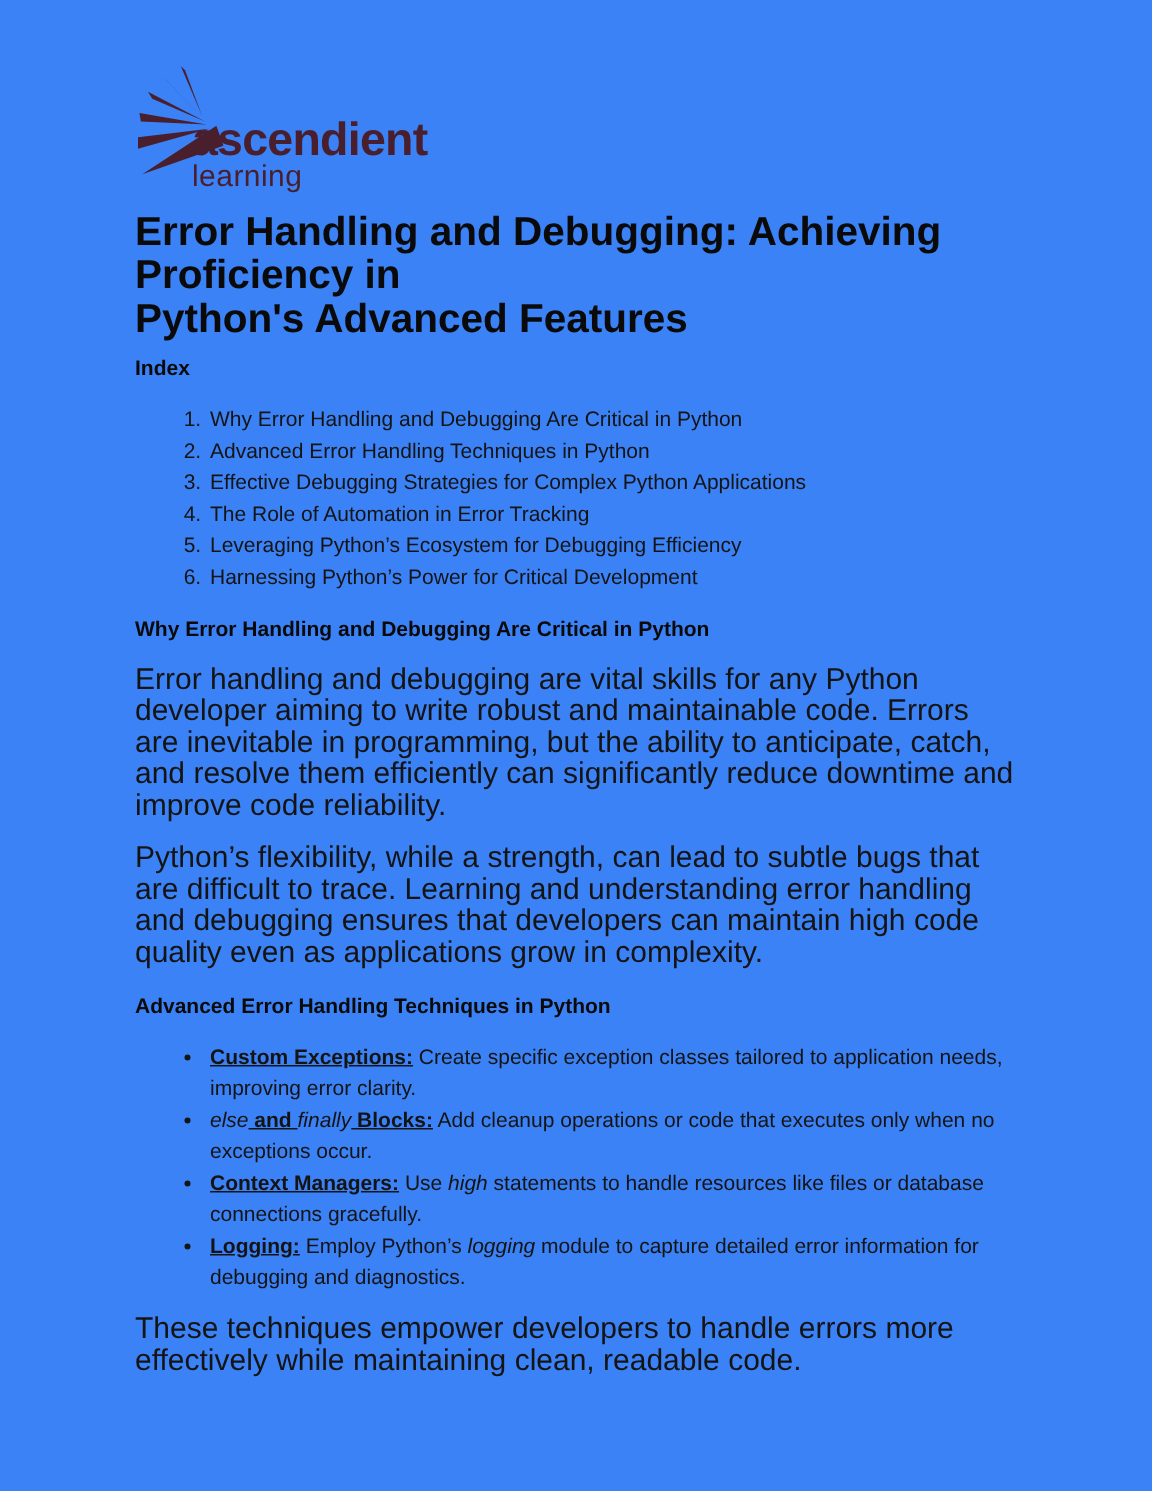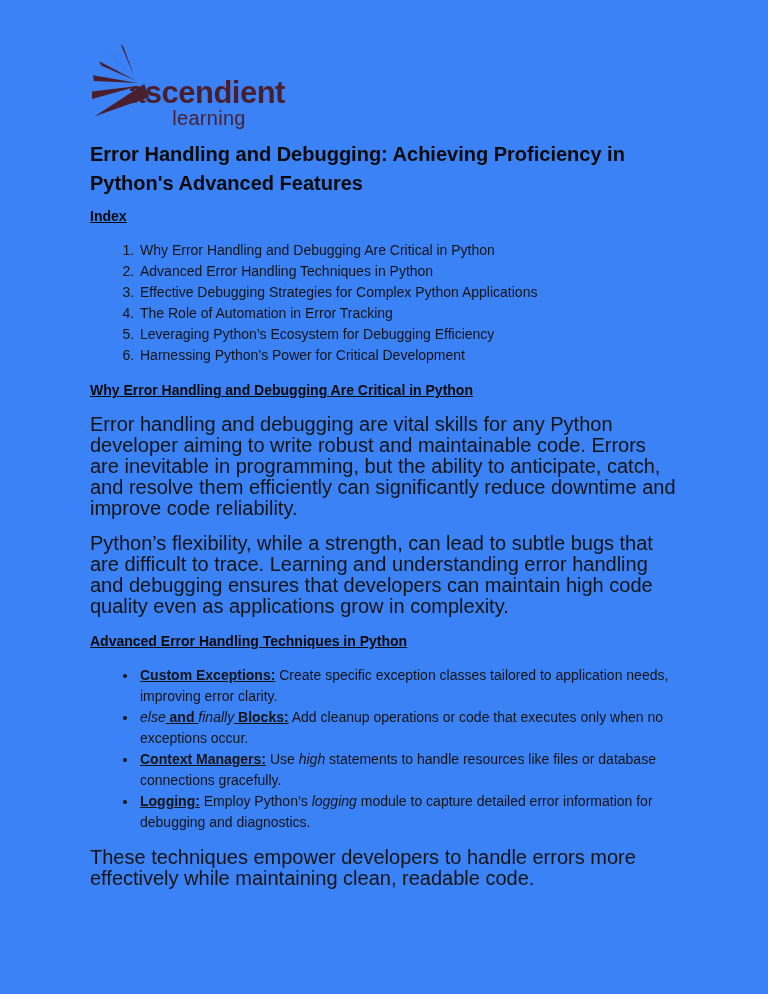--- a/index.html
+++ b/index.html
@@ -45,42 +45,41 @@
     display: block;
     font-size: 31px;
     line-height: 34px;
     font-weight: 700;
     letter-spacing: -0.5px;
     color: var(--brand, #4a1f2d);
     white-space: nowrap;
   }
   .tagline {
     display: block;
-    text-align: center;
+    text-align: left;
     font-size: 20px;
     line-height: 20px;
     margin-top: -2px;
     letter-spacing: 0.3px;
     color: var(--brand, #4a1f2d);
   }
   
   h1 {
-    font-size: 20px;
+    font-size: 27px;
     line-height: 29px;
     margin: 0 0 8px 0;
     font-weight: 700;
     color: #0a0a0a;
   }
   h2 {
     font-size: 14px;
     line-height: 21px;
     margin: 0 0 13px 0;
     font-weight: 700;
     color: #0a0a0a;
-    text-decoration: underline;
   }
   p {
     font-size: 20px;
     line-height: 21px;
     margin: 0 0 14px 0;
   }
   ol, ul {
     margin: 0 0 14px 0;
     padding-left: 48px;
   }

